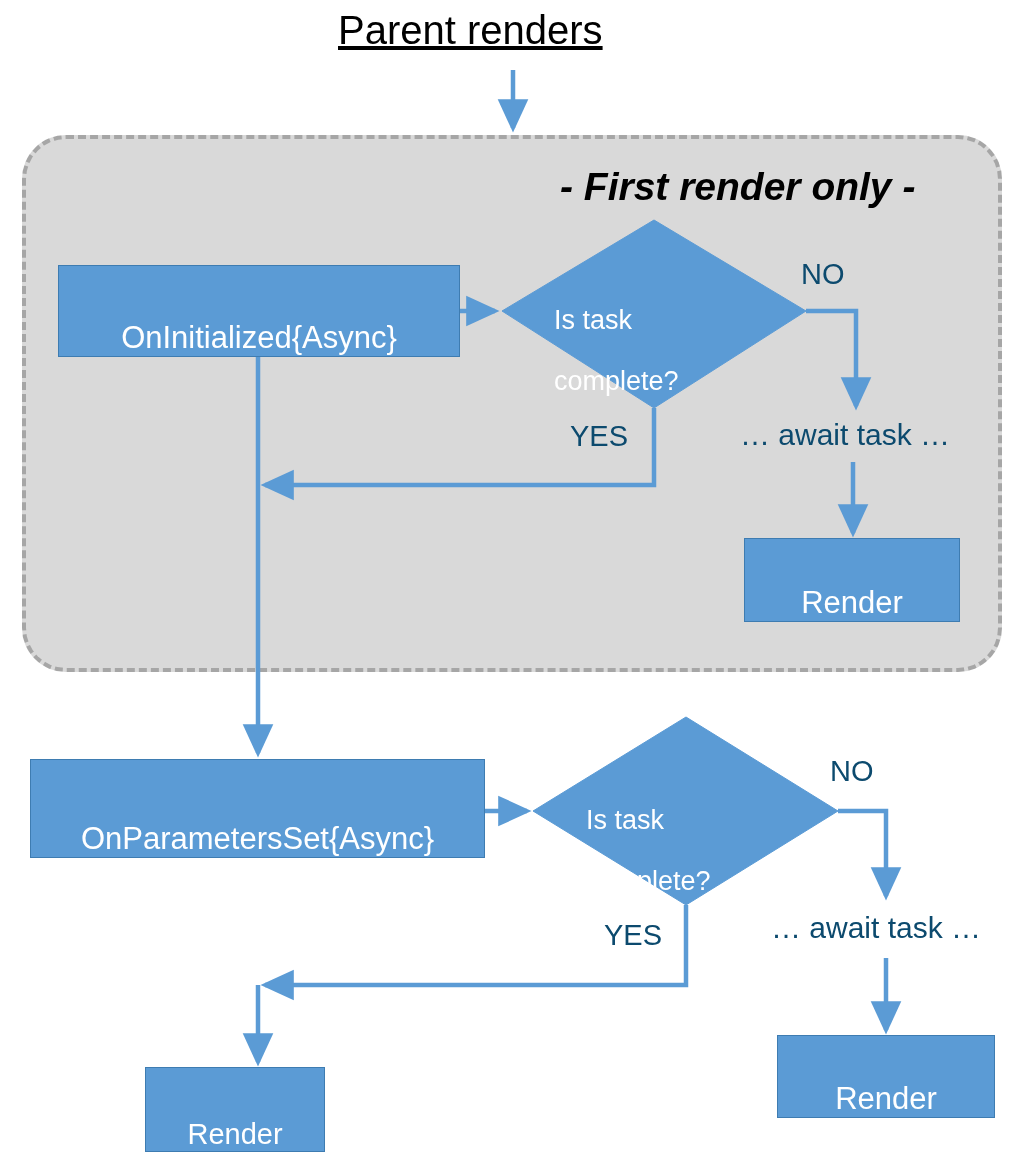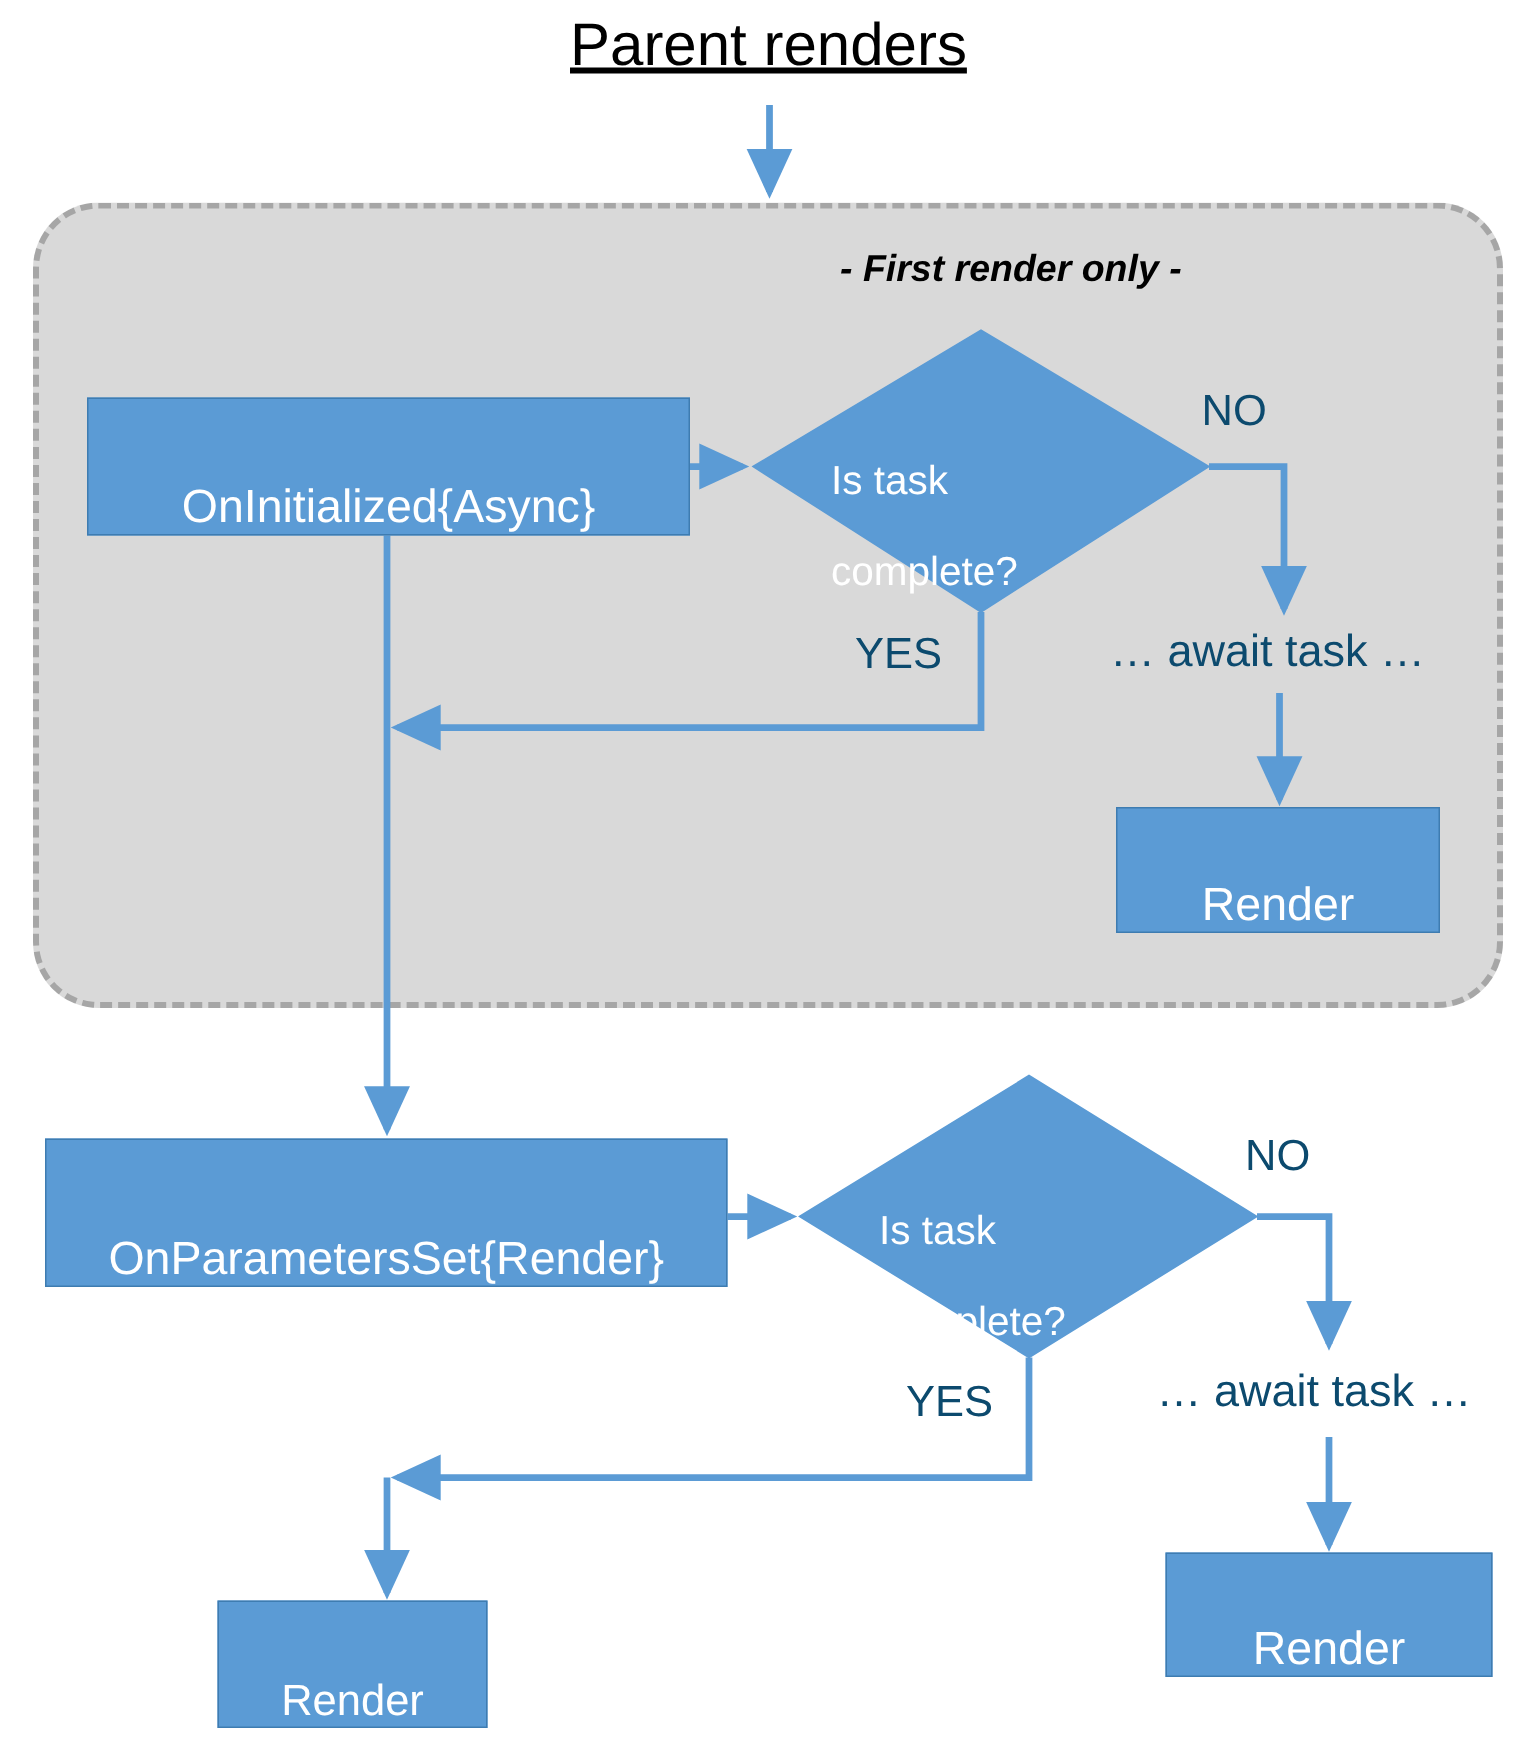--- a/index.html
+++ b/index.html
@@ -44,21 +44,21 @@
   }
   .title {
     font-size: 40px;
     color: #000000;
     text-decoration: underline;
     letter-spacing: 0px;
   }
   .group-title {
     font-weight: bold;
     font-style: italic;
-    font-size: 25px;
+    font-size: 39px;
     color: #000000;
     white-space: nowrap;
   }
   .diamond-text {
     position: absolute;
     color: #ffffff;
     text-align: left;
     line-height: 1.12;
     font-size: 27px;
     white-space: pre-line;
@@ -70,21 +70,21 @@
     border: 4px dashed #A6A6A6;
     border-radius: 44px;
     box-sizing: border-box;
   }
 </style>
 </head>
 <body>
 
 <div id="canvas">
 
-  <div class="label title" style="left:380px; top:8px;">Parent renders</div>
+  <div class="label title" style="left:338px; top:8px;">Parent renders</div>
 
   <div class="group-box" style="left:22px; top:135px; width:980px; height:537px;"></div>
 
   <div class="label group-title" style="left:560px; top:165px;">- First render only -</div>
 
   <svg class="svg-layer" viewBox="0 0 1023 1174">
     <defs>
       <marker id="arrowhead" markerWidth="8" markerHeight="8" refX="6.4" refY="4" orient="auto" markerUnits="strokeWidth">
         <path d="M0,0.6 L7.4,4 L0,7.4 z" fill="#5B9BD5"></path>
       </marker>
@@ -127,21 +127,21 @@
   <div class="diamond-text" style="left:586px; top:775px; width:200px;">
     <span>Is task</span><br>
     <span>complete?</span>
   </div>
 
   <div class="node rect-node" style="left:58px; top:265px; width:402px; height:92px; font-size:31px;">
     <span>OnInitialized{Async}</span>
   </div>
 
   <div class="node rect-node" style="left:30px; top:759px; width:455px; height:99px; font-size:31px;">
-    <span>OnParametersSet{Render}</span>
+    <span>OnParametersSet{Async}</span>
   </div>
 
   <div class="node rect-node" style="left:744px; top:538px; width:216px; height:84px; font-size:31px;">
     <span>Render</span>
   </div>
 
   <div class="node rect-node" style="left:145px; top:1067px; width:180px; height:85px; font-size:29px;">
     <span>Render</span>
   </div>
 

